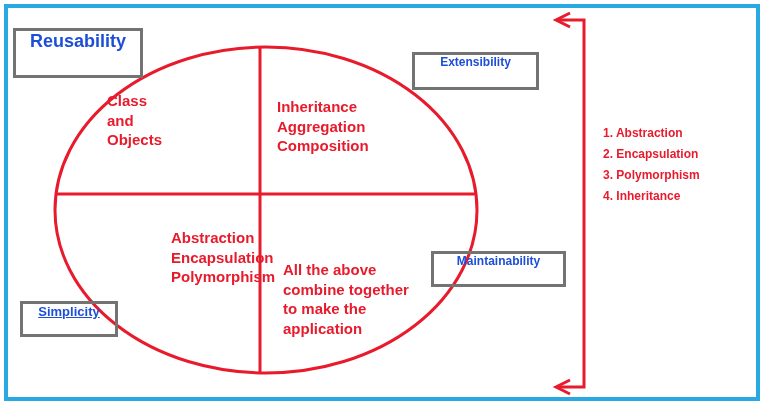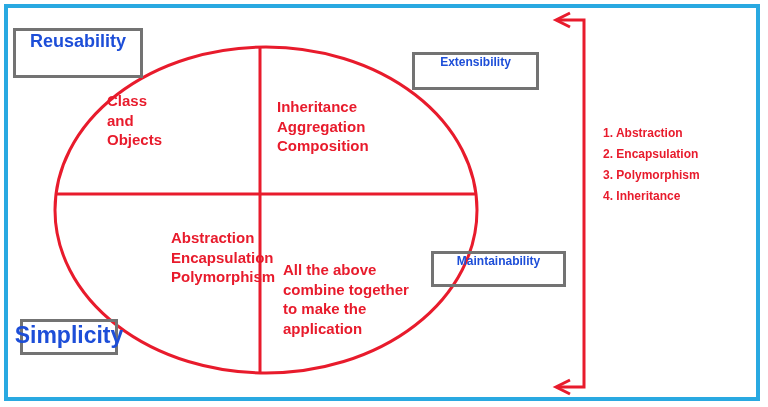--- a/index.html
+++ b/index.html
@@ -29,21 +29,21 @@
     color: #1d4ed8;
     font-weight: bold;
     display: flex;
     align-items: flex-start;
     justify-content: center;
     white-space: nowrap;
     box-sizing: content-box;
   }
   #box-reusability   { left: 13px;  top: 28px;  width: 124px; height: 44px; font-size: 18px; }
   #box-extensibility { left: 412px; top: 52px;  width: 121px; height: 32px; font-size: 12px; }
-  #box-simplicity    { left: 20px;  top: 319px; width: 92px;  height: 30px; font-size: 23px; }
+  #box-simplicity    { left: 20px;  top: 301px; width: 92px;  height: 30px; font-size: 13px; text-decoration: underline; }
   #box-maintainability { left: 431px; top: 251px; width: 129px; height: 30px; font-size: 12px; }
   .quad {
     position: absolute;
     color: #E81B2C;
     font-weight: bold;
     font-size: 15px;
     line-height: 19.5px;
     white-space: nowrap;
   }
   .quad span { display: block; }

